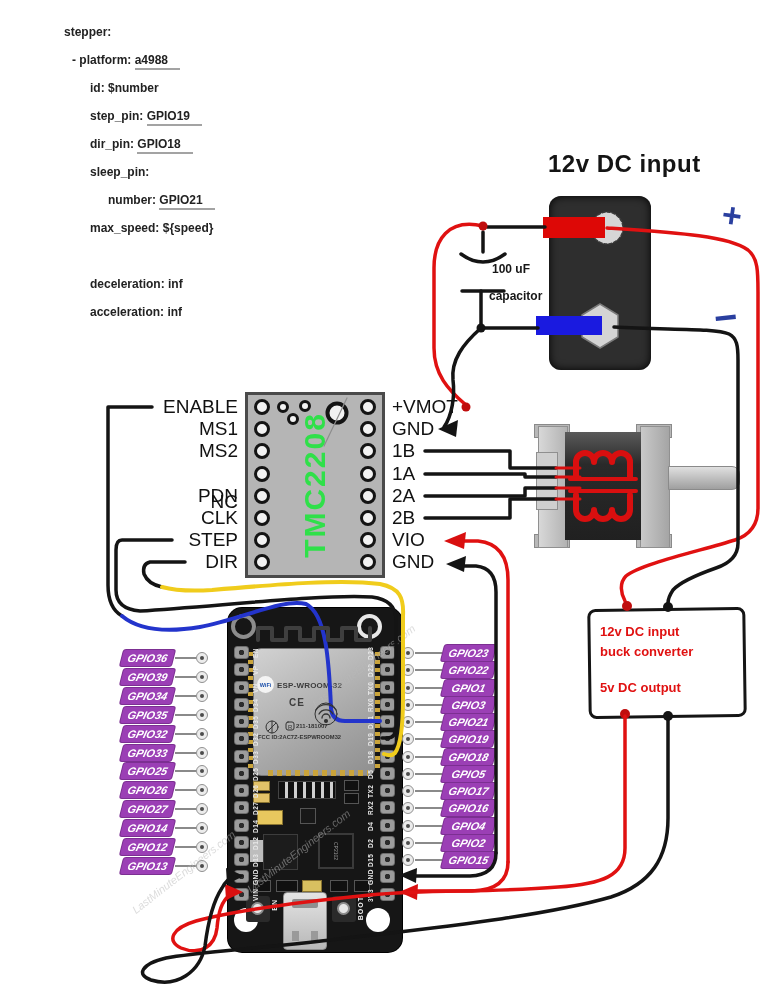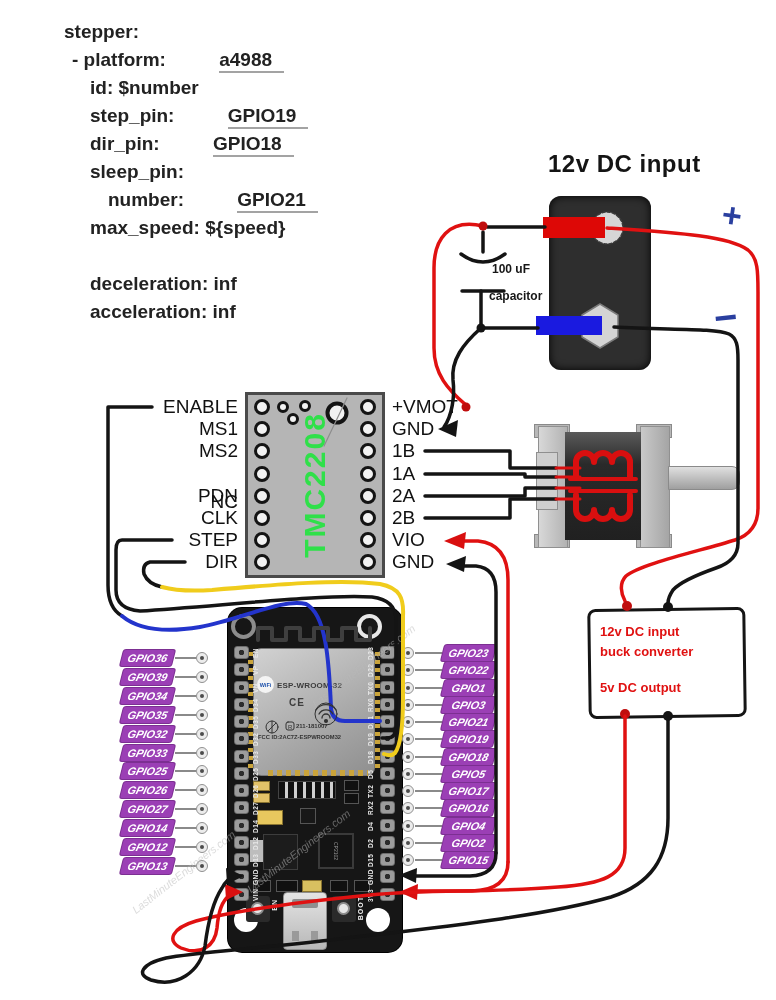--- a/index.html
+++ b/index.html
@@ -1,24 +1,24 @@
 <!DOCTYPE html>
 <html style="--wire-red: #e01111; --wire-black: #141414; --wire-blue: #2334cc; --wire-yellow: #f0cc1c; --badge-purple: #9b3fb5; --driver-green: #2fe049; --buck-text-red: #e01111; --motor-coil-red: #d90f0f;"><head>
 <meta charset="utf-8">
 <style>
   html,body{margin:0;padding:0;background:#fff;}
   .stage{position:relative;width:776px;height:1000px;background:#fff;overflow:hidden;
          font-family:"Liberation Sans",sans-serif;}
   
-  .cfg{position:absolute;left:64px;top:18px;z-index:5;font-weight:bold;font-size:19px;
+  .cfg{position:absolute;left:64px;top:18px;z-index:5;font-weight:bold;font-size:12px;
        color:#222;}
   .cfg-line{height:28px;line-height:28px;white-space:pre;}
   .ind0{padding-left:0;} .ind1{padding-left:8px;} .ind2{padding-left:26px;} .ind3{padding-left:44px;}
   .blankln{height:28px;}
-  .und{border-bottom:2px solid #a3a3a3;padding-right:12px;padding-bottom:1px;margin-left:48px;}
+  .und{border-bottom:2px solid #a3a3a3;padding-right:12px;padding-bottom:1px;}
   
   .pwr-title{position:absolute;left:548px;top:150px;z-index:5;font-size:24px;font-weight:bold;color:#141414;letter-spacing:.5px;}
   .tblock{position:absolute;left:549px;top:196px;width:102px;height:174px;background:#2e2e2e;
           border-radius:12px;z-index:2;box-shadow:inset 0 0 8px #000;}
   .plus{position:absolute;left:722px;top:196px;z-index:5;font-size:34px;font-weight:bold;
         color:#2a3f9f;transform:rotate(8deg);}
   .minus{position:absolute;left:714px;top:295px;z-index:5;font-size:40px;font-weight:bold;
         color:#2a3f9f;transform:rotate(-6deg);}
   .caplab{position:absolute;z-index:5;font-size:12px;font-weight:bold;color:#161616;}
   

